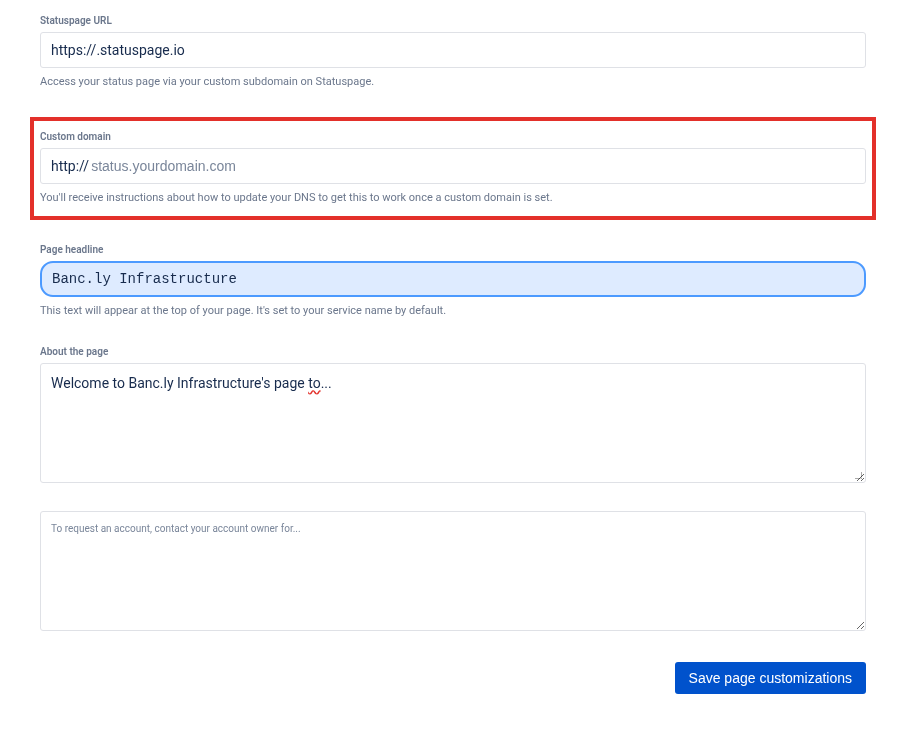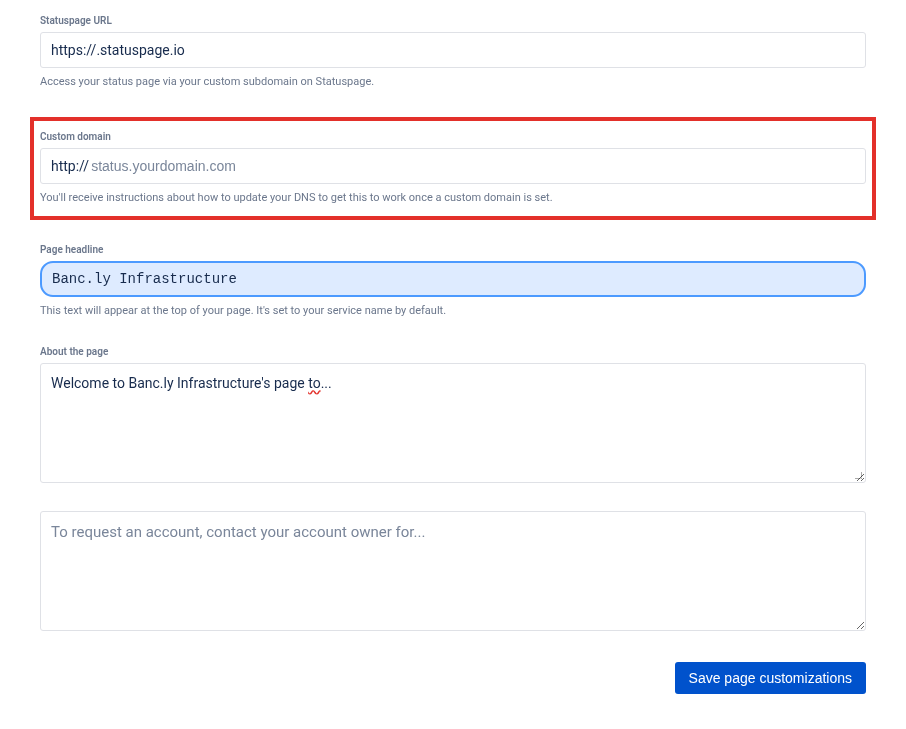--- a/index.html
+++ b/index.html
@@ -76,21 +76,21 @@
     }
     .text-input.selected-look {
       background: #deebff;
       border: 2px solid #4c9aff;
     }
     .textarea-input {
       width: 100%;
       border: 1px solid #dfe1e6;
       border-radius: 3px;
       padding: 10px;
-      font-size: 15px;
+      font-size: 10px;
       color: #172b4d;
       min-height: 120px;
       resize: vertical;
       font-family: inherit;
       outline: none;
       line-height: 1.4;
     }
     .textarea-input::placeholder {
       color: #7a869a;
     }

